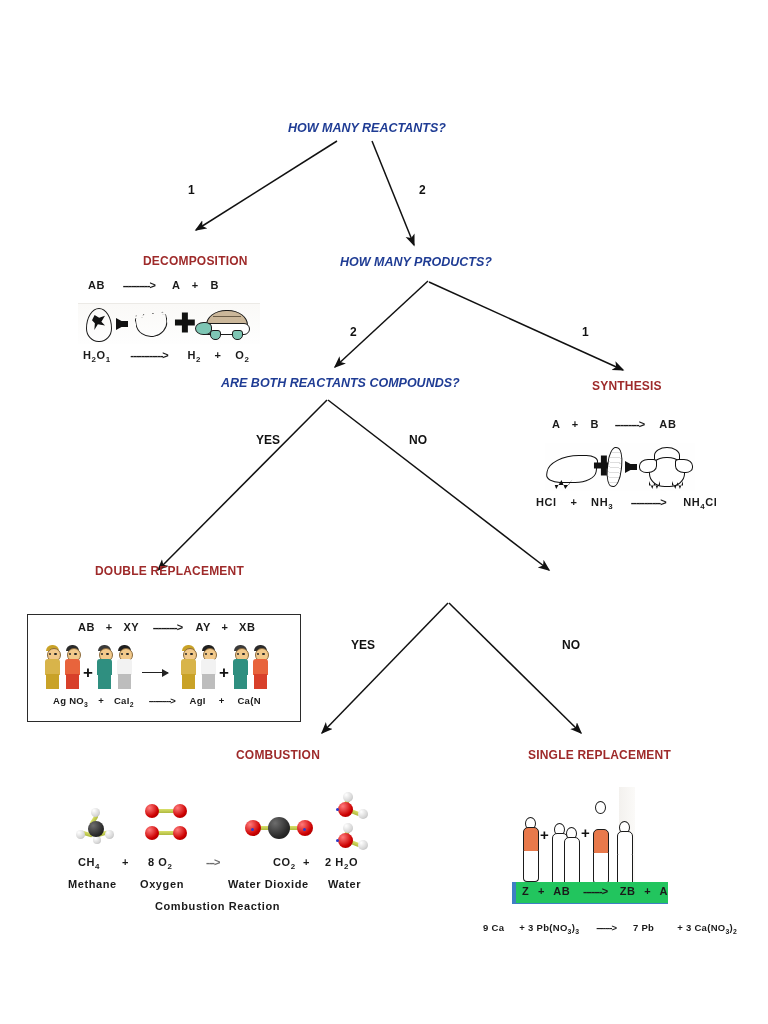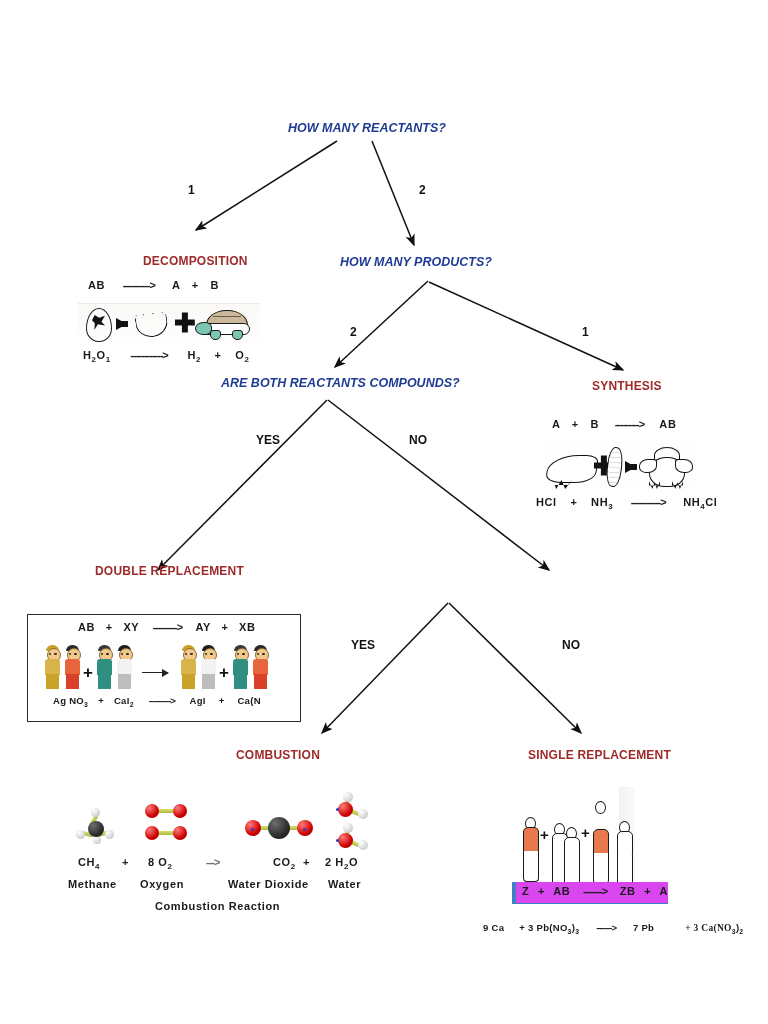--- a/index.html
+++ b/index.html
@@ -195,21 +195,21 @@
 
   
   .sr-art { left: 518px; top: 785px; width: 130px; height: 100px; }
   .dancer { position:absolute; bottom:0; }
   .dancer .hd{ position:absolute; width:9px;height:11px;border:1.3px solid #1b1b1b;border-radius:50%;background:#fff; }
   .dancer .tor{ position:absolute; width:14px;height:24px;border:1.3px solid #1b1b1b;border-radius:5px 5px 3px 3px; }
   .dancer .lgs{ position:absolute; width:14px;height:30px;border:1.3px solid #1b1b1b;border-top:none;border-radius:0 0 4px 4px;background:#fff; }
   .sr-plus{ position:absolute; color:#111; font-weight:bold; font-size:15px; line-height:1; }
   .sr-eqbox{
     position:absolute; left:512px; top:882px; width:152px; height:21px;
-    border-left:4px solid #3f7fc4; border-bottom:1.5px solid #3f7fc4; background:#d946ef;
+    border-left:4px solid #3f7fc4; border-bottom:1.5px solid #3f7fc4; background:#22c55e;
   }
   .sr-strip{ position:absolute; left:619px; top:787px; width:16px; height:98px;
              background:linear-gradient(90deg,#f3f1ee,#fbfaf8); }
 </style>
 </head>
 <body>
 
 <div id="canvas">
 
   <svg class="lines" viewBox="0 0 768 1024">
@@ -525,16 +525,16 @@
       <span style="margin:0 5px;">+</span>
       <span>A</span>
     </div>
   </div>
 
   <div class="abs eq small" style="left:483px; top:922px;">
     <span>9 Ca</span>
     <span style="margin-left:12px;">+ 3 Pb(NO</span><sub>3</sub><span>)</span><sub>3</sub>
     <span class="arrow-txt" style="margin:0 14px;">-------&gt;</span>
     <span>7 Pb</span>
-    <span style="margin-left:28px;font-family:Liberation Serif, serif;">+ 3 Ca(NO</span><sub>3</sub><span>)</span><sub>2</sub>
+    <span style="margin-left:20px;">+ 3 Ca(NO</span><sub>3</sub><span>)</span><sub>2</sub>
   </div>
 
 </div>
 
 </body></html>

